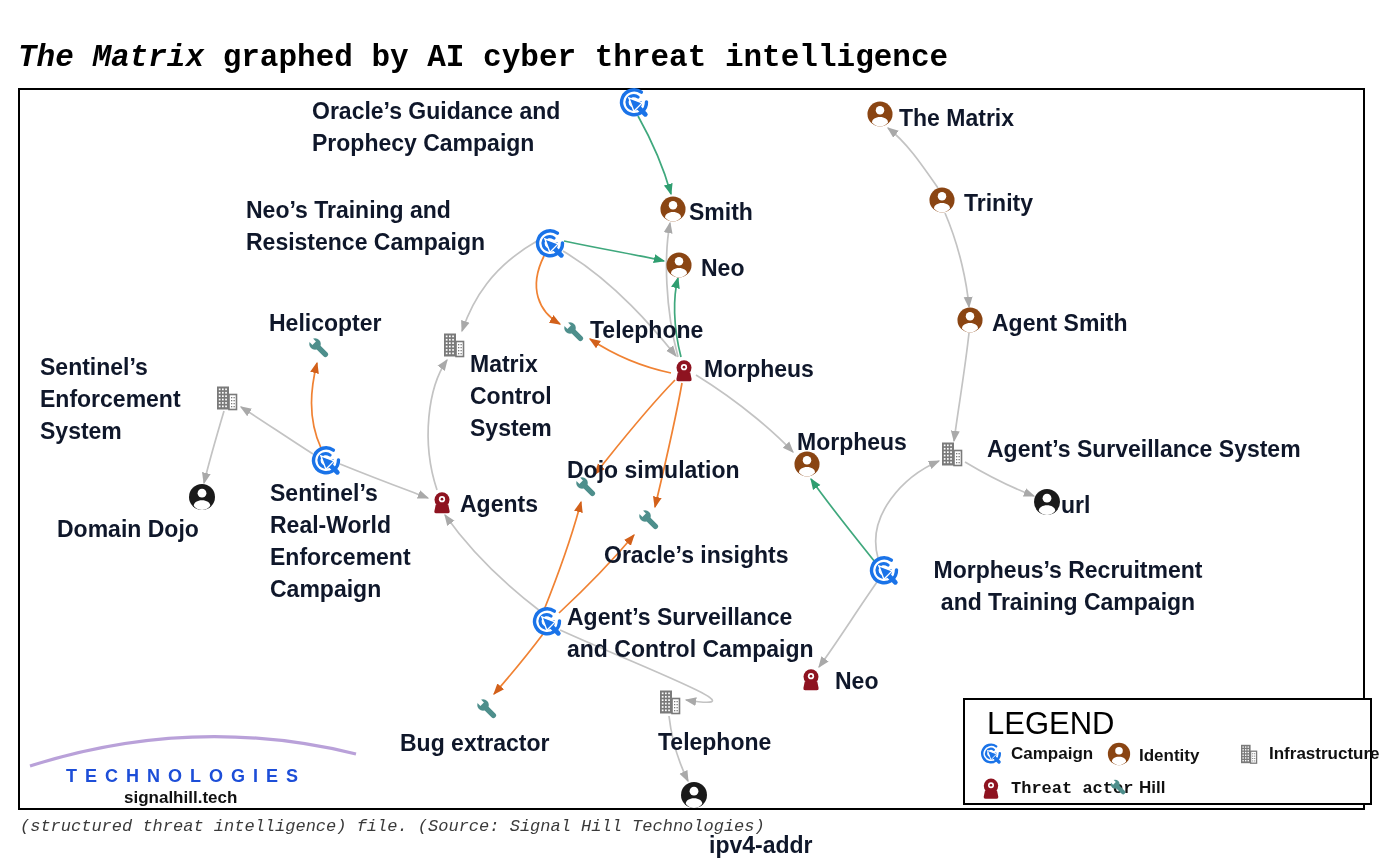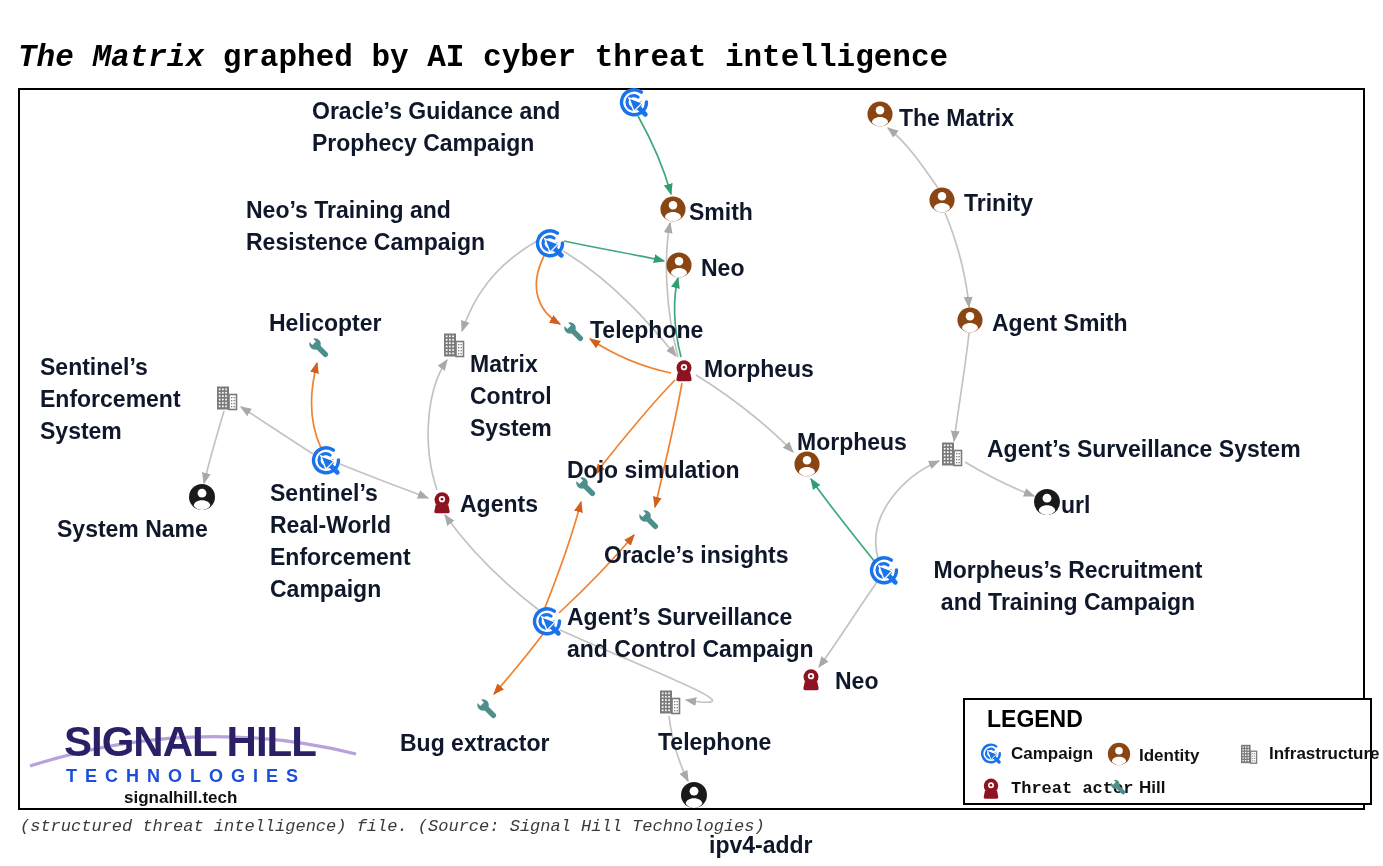--- a/index.html
+++ b/index.html
@@ -7,21 +7,21 @@
   .hdr{position:absolute;left:18px;top:4px;white-space:pre;}
   .title{font-family:"Liberation Mono",monospace;font-weight:700;font-size:31px;color:#000000;letter-spacing:0;}
   .title .em{font-style:italic;}
   .subtitle{font-family:"Liberation Mono",monospace;font-weight:700;font-size:19px;color:#000;margin-top:2px;}
   .panel{position:absolute;left:18px;top:88px;width:1347px;height:722px;border:2px solid #000;box-sizing:border-box;background:#fff;}
   .edges{position:absolute;left:0;top:0;width:1343px;height:718px;}
   .node-icon{position:absolute;transform:translate(-50%,-50%);line-height:0;}
   .node-label{position:absolute;font-weight:700;font-size:23px;line-height:32px;color:#0f172a;white-space:pre-line;}
   .node-label.center{transform:translateX(-50%);text-align:center;}
   .legend{position:absolute;left:943px;top:608px;width:409px;height:107px;border:2px solid #000;box-sizing:border-box;background:#fff;}
-  .legend-title{position:absolute;left:22px;top:6px;font-size:23px;font-weight:700;color:#000;text-align:center;}
+  .legend-title{position:absolute;left:22px;top:6px;font-size:31px;font-weight:400;color:#000;text-align:center;}
   .legend-item{position:absolute;display:flex;align-items:center;gap:8px;}
   .legend-item .lbl{font-size:17px;font-weight:700;color:#111;}
   .logo{position:absolute;left:24px;top:618px;width:300px;height:102px;}
   .logo .swoosh{position:absolute;left:-16px;top:0;width:330px;height:74px;}
   .logo .l1{position:absolute;left:20px;top:10px;font-size:42px;font-weight:700;letter-spacing:-1px;color:#2a2066;}
   .logo .l2{position:absolute;left:22px;top:58px;font-size:18px;font-weight:700;letter-spacing:8px;color:#1d4ed8;}
   .logo .l3{position:absolute;left:80px;top:80px;font-size:17px;font-weight:700;color:#111;}
   .caption{position:absolute;left:20px;top:816px;font-family:"Liberation Mono",monospace;font-style:italic;font-size:17px;line-height:21px;color:#3a3a3a;}
 </style>
 </head>
@@ -271,21 +271,21 @@
       <path d="M6,14.5 h12 l1.3,6.2 a1.8,1.8 0 0 1 -1.8,2.1 h-11 a1.8,1.8 0 0 1 -1.8,-2.1 z" fill="#8e1320"></path>
       <circle cx="12" cy="9.3" r="3" fill="#fff"></circle>
       <circle cx="12" cy="9.3" r="1.3" fill="#8e1320"></circle>
         </svg></div>
       <div class="node-label" style="left: 440px; top: 398px;">Agents</div>
       <div class="node-icon" style="left: 182px; top: 407px;"><svg width="28" height="28" viewBox="0 0 28 28">
       <circle cx="14" cy="14" r="13" fill="#1a1a1a"></circle>
       <circle cx="14" cy="10.2" r="4.4" fill="#fff"></circle>
       <path d="M14,17.2 c-4.6,0 -8.2,2.4 -8.2,5.2 l0,0.5 c2.2,2.5 5,4.1 8.2,4.1 c3.2,0 6,-1.6 8.2,-4.1 l0,-0.5 c0,-2.8 -3.6,-5.2 -8.2,-5.2 z" fill="#fff"></path>
         </svg></div>
-      <div class="node-label" style="left: 37px; top: 423px;">System Name</div>
+      <div class="node-label" style="left: 37px; top: 423px;">Domain Dojo</div>
       <div class="node-icon" style="left: 1027px; top: 412px;"><svg width="28" height="28" viewBox="0 0 28 28">
       <circle cx="14" cy="14" r="13" fill="#1a1a1a"></circle>
       <circle cx="14" cy="10.2" r="4.4" fill="#fff"></circle>
       <path d="M14,17.2 c-4.6,0 -8.2,2.4 -8.2,5.2 l0,0.5 c2.2,2.5 5,4.1 8.2,4.1 c3.2,0 6,-1.6 8.2,-4.1 l0,-0.5 c0,-2.8 -3.6,-5.2 -8.2,-5.2 z" fill="#fff"></path>
         </svg></div>
       <div class="node-label" style="left: 1041px; top: 399px;">url</div>
       <div class="node-icon" style="left: 630px; top: 431px;"><svg width="31" height="31" viewBox="0 0 30 30">
       <g transform="rotate(-45 15 15)">
         <circle cx="15" cy="8.2" r="5.6" fill="#4e8f8c"></circle>
         <rect x="12.6" y="0" width="4.8" height="7" fill="#fff"></rect>
@@ -360,21 +360,20 @@
       <circle cx="14" cy="10.2" r="4.4" fill="#fff"></circle>
       <path d="M14,17.2 c-4.6,0 -8.2,2.4 -8.2,5.2 l0,0.5 c2.2,2.5 5,4.1 8.2,4.1 c3.2,0 6,-1.6 8.2,-4.1 l0,-0.5 c0,-2.8 -3.6,-5.2 -8.2,-5.2 z" fill="#fff"></path>
         </svg></div>
       <div class="node-label" style="left: 689px; top: 691px; margin-top: 48px;">ipv4-addr</div>
     </div>
 
   <div class="logo">
     <svg class="swoosh" viewBox="0 0 330 74">
       <path d="M 2,58 Q 165,6 328,46" fill="none" stroke="#b9a1d9" stroke-width="3.2"></path>
     </svg>
-    <div class="l1">SIGNAL HILL</div>
     <div class="l2">TECHNOLOGIES</div>
     <div class="l3">signalhill.tech</div>
   </div>
 
   <div class="legend">
     <div class="legend-title">LEGEND</div>
     <div id="legend-items">
         <div class="legend-item" style="left: 14px; top: 42px;">
           <span style="line-height: 0;"><svg width="24" height="24" viewBox="0 0 30 30">
       <path d="M21.5,5.5 A11,11 0 1 0 26,14" fill="none" stroke="#1a73e8" stroke-width="3" stroke-linecap="round"></path>

